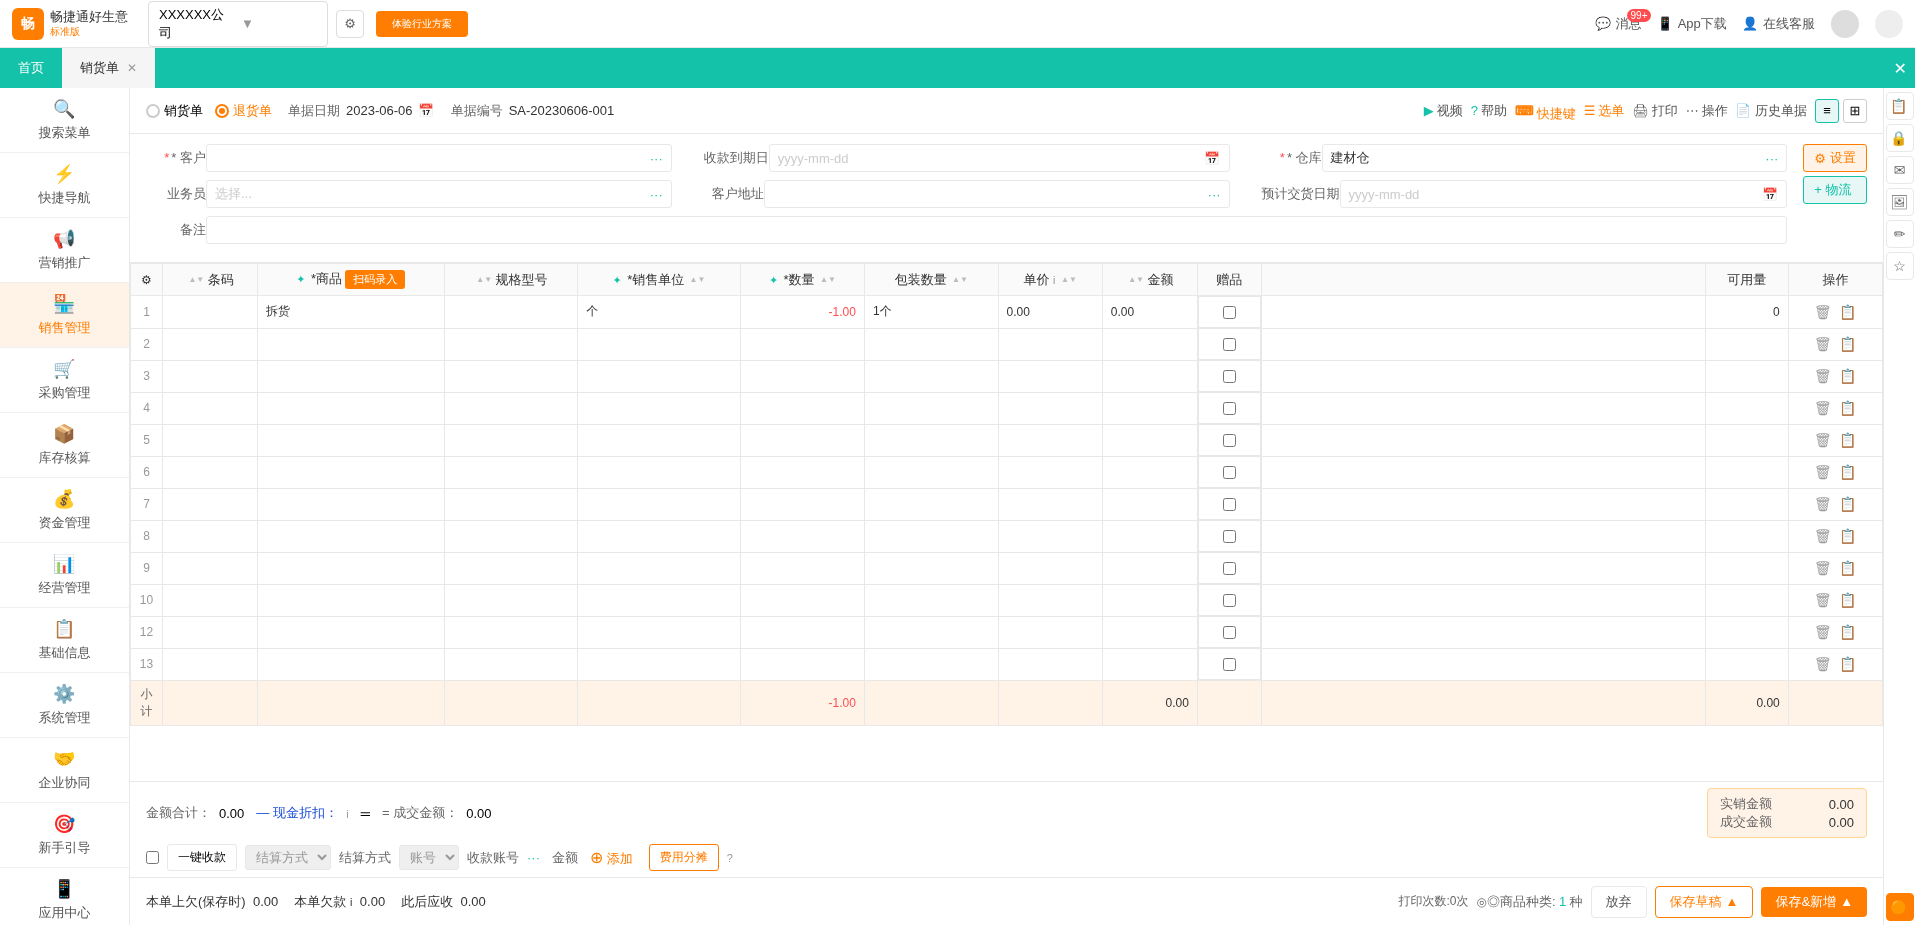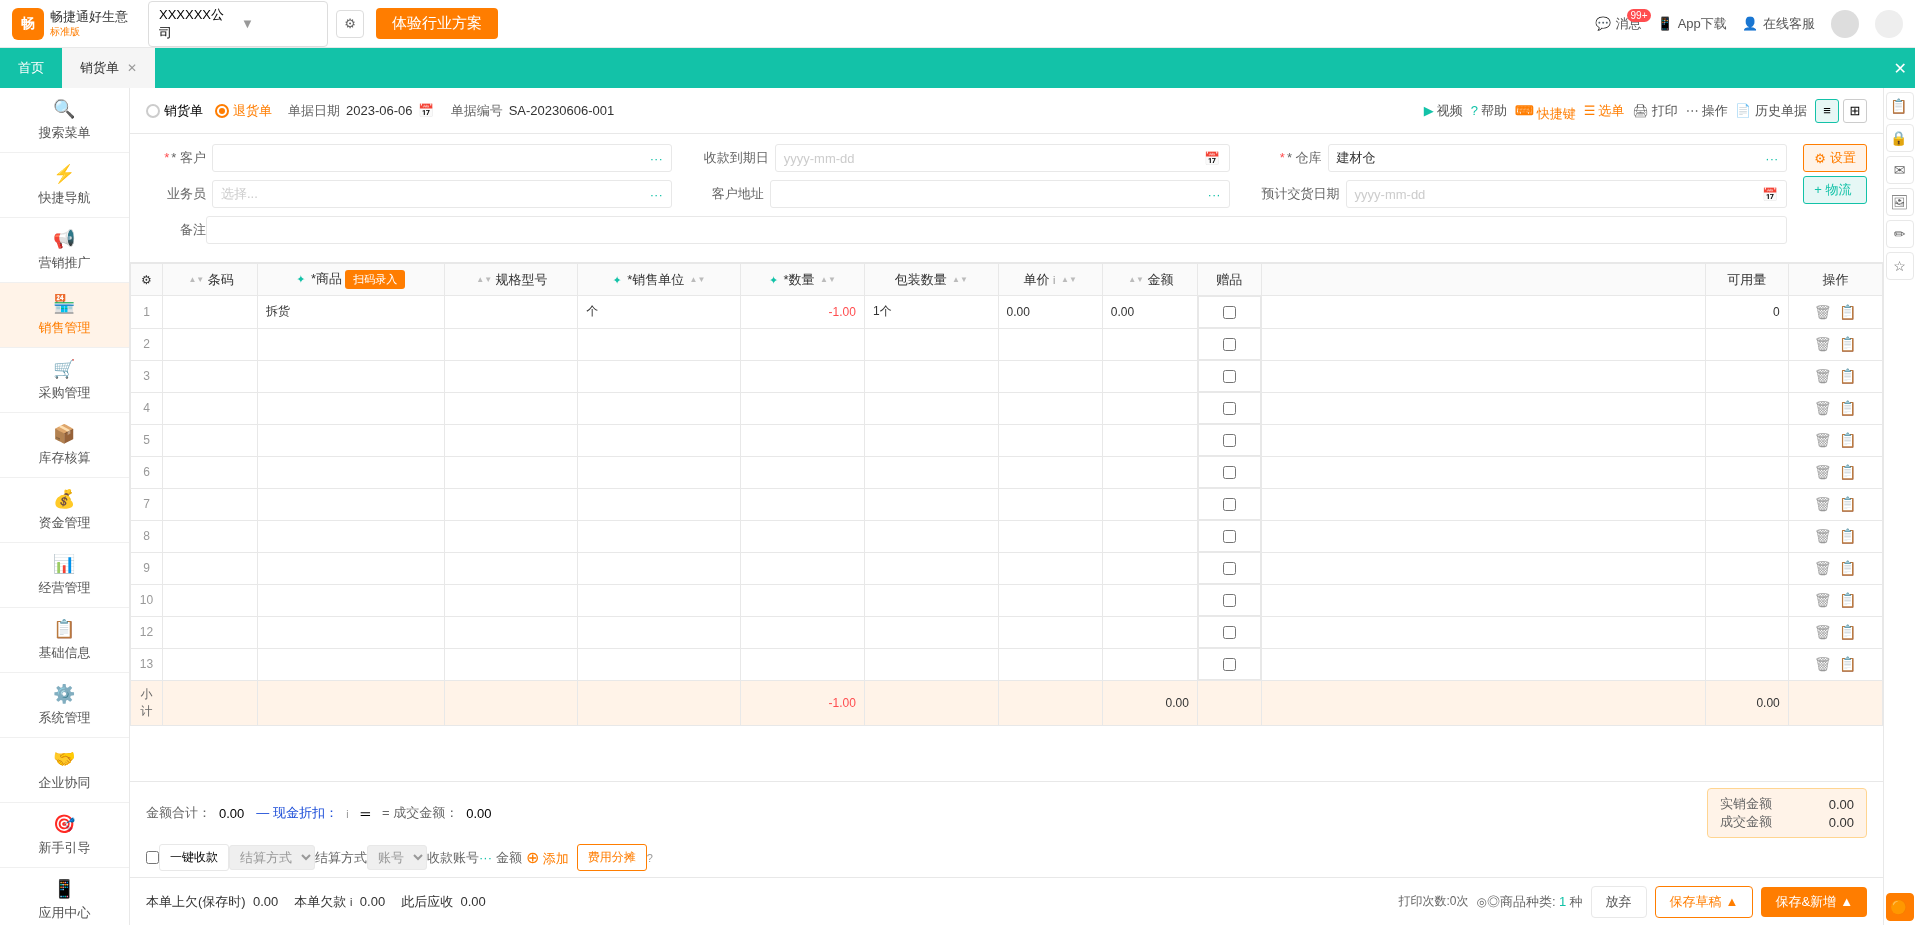--- a/index.html
+++ b/index.html
@@ -42,21 +42,21 @@
     .gear-btn {
       margin-left: 8px; width: 28px; height: 28px;
       border: 1px solid #ddd; border-radius: 4px;
       display: flex; align-items: center; justify-content: center;
       cursor: pointer; background: #fff; color: #666;
     }
     .experience-btn {
       margin-left: 12px;
       background: #ff7d00; color: white;
       border: none; border-radius: 4px;
-      padding: 6px 16px; cursor: pointer; font-size: 15px;
+      padding: 6px 16px; cursor: pointer; font-size: 10px;
     }
     .header-right {
       margin-left: auto;
       display: flex; align-items: center; gap: 16px;
     }
     .msg-area {
       display: flex; align-items: center; cursor: pointer; position: relative; color: #555;
     }
     .badge {
       background: #ff4d4f; color: white; border-radius: 8px;
@@ -136,21 +136,21 @@
     .header-action { display: flex; align-items: center; gap: 3px; color: #555; cursor: pointer; font-size: 12px; }
     .header-action .icon { color: #13c2a8; }
 
     
     .form-fields {
       background: #fff;
       padding: 10px 16px;
       border-bottom: 1px solid #e8e8e8;
     }
     .form-row { display: flex; align-items: center; margin-bottom: 8px; gap: 0; }
-    .form-field { display: flex; align-items: center; flex: 1; gap: 6px; }
+    .form-field { display: flex; align-items: center; flex: 1; }
     .field-label { color: #666; white-space: nowrap; min-width: 60px; text-align: right; }
     .field-label.required::before { content: '*'; color: #ff4d4f; margin-right: 2px; }
     .field-input {
       flex: 1; border: 1px solid #e8e8e8; border-radius: 3px;
       padding: 4px 8px; color: #ccc; background: #fff;
       display: flex; align-items: center; cursor: text; min-height: 28px;
     }
     .field-input .dots { color: #13c2a8; margin-left: auto; }
     .right-actions {
       display: flex; flex-direction: column; gap: 4px; margin-left: 16px;
@@ -192,21 +192,21 @@
     
     .bottom-bar {
       background: #fff;
       border-top: 1px solid #e8e8e8;
       padding: 6px 16px;
     }
     .total-row {
       display: flex; align-items: center; gap: 8px; margin-bottom: 6px;
     }
     .payment-row {
-      display: flex; align-items: center; 
+      display: flex; align-items: center; gap: 8px;
     }
     .payment-btn {
       background: #fff; border: 1px solid #e8e8e8;
       border-radius: 3px; padding: 4px 10px; cursor: pointer; font-size: 12px;
     }
     .payment-btn.orange { color: #ff7d00; border-color: #ff7d00; }
     .add-btn { color: #ff7d00; cursor: pointer; font-size: 12px; margin-left: 4px; }
 
     
     .footer-bar {

